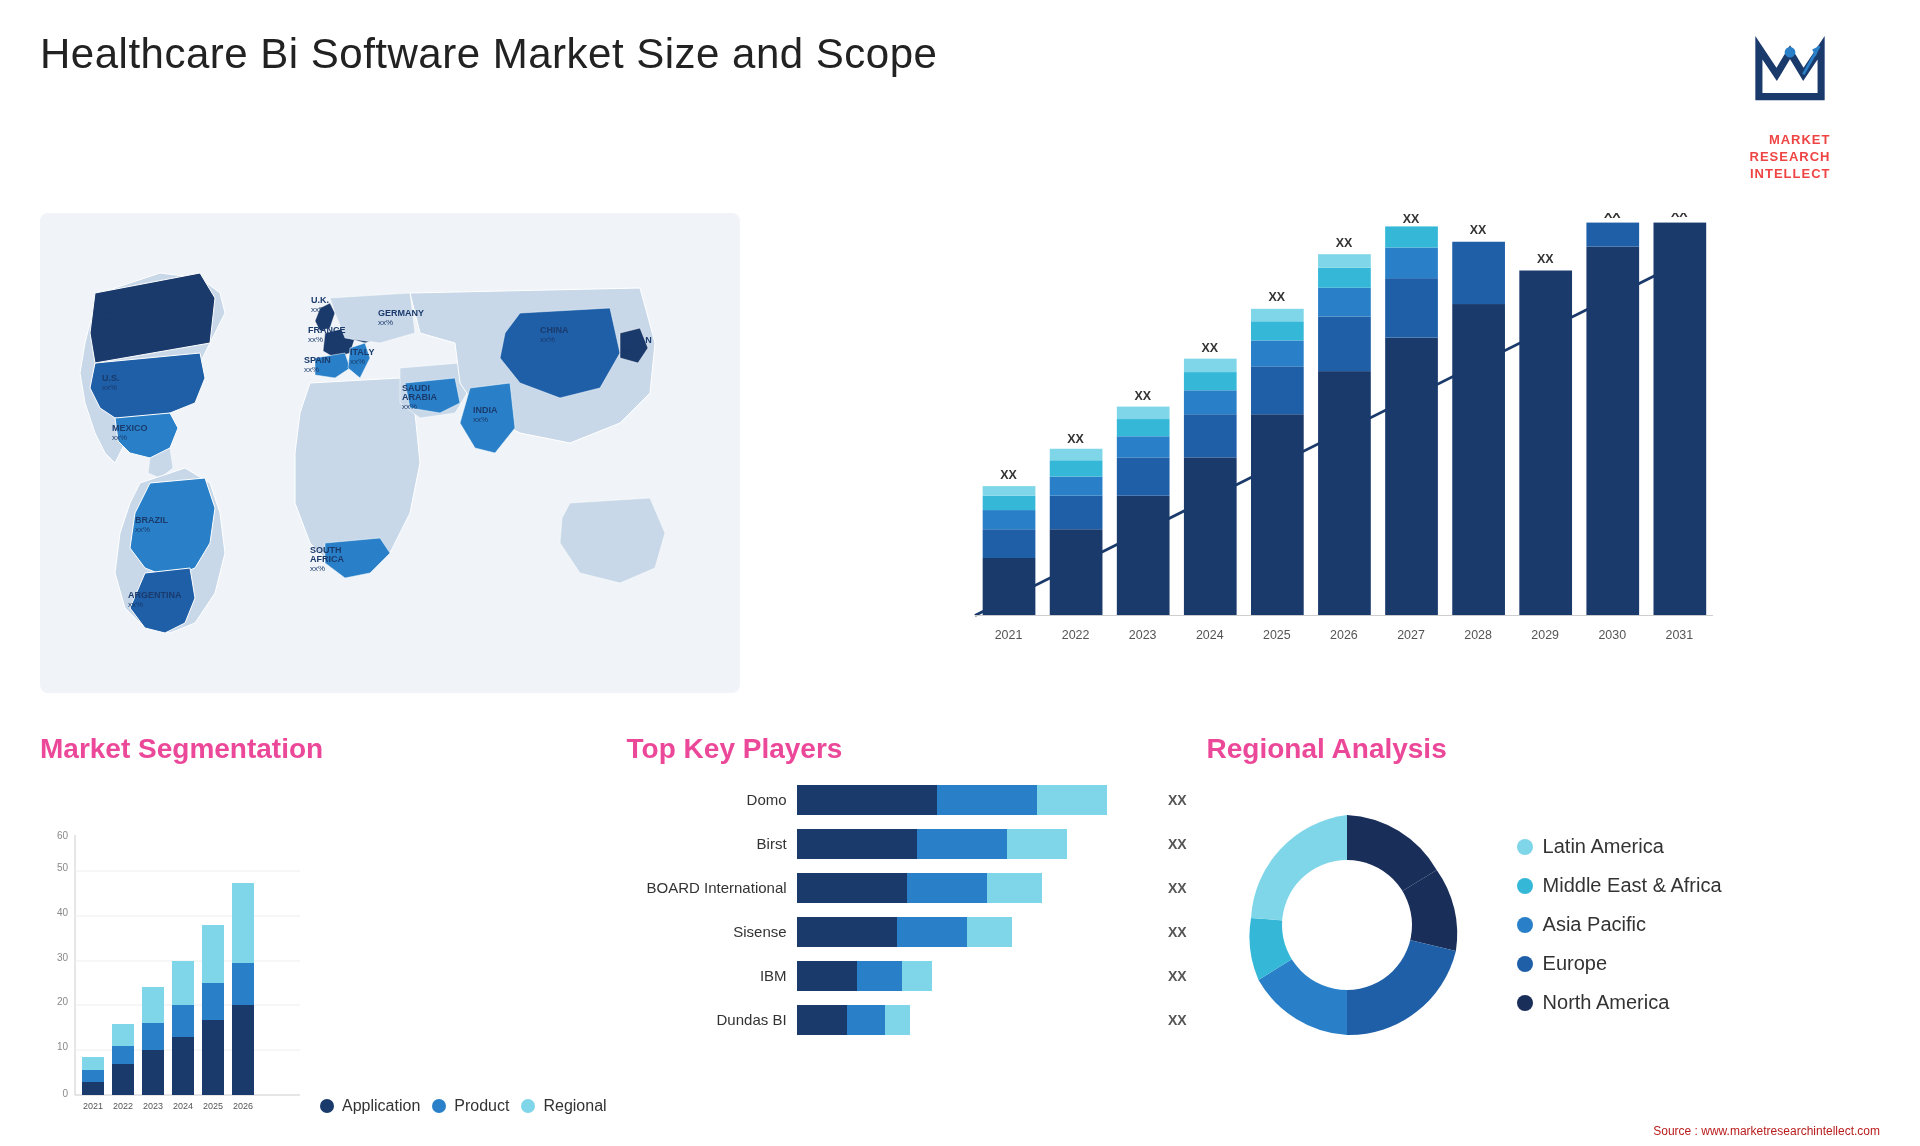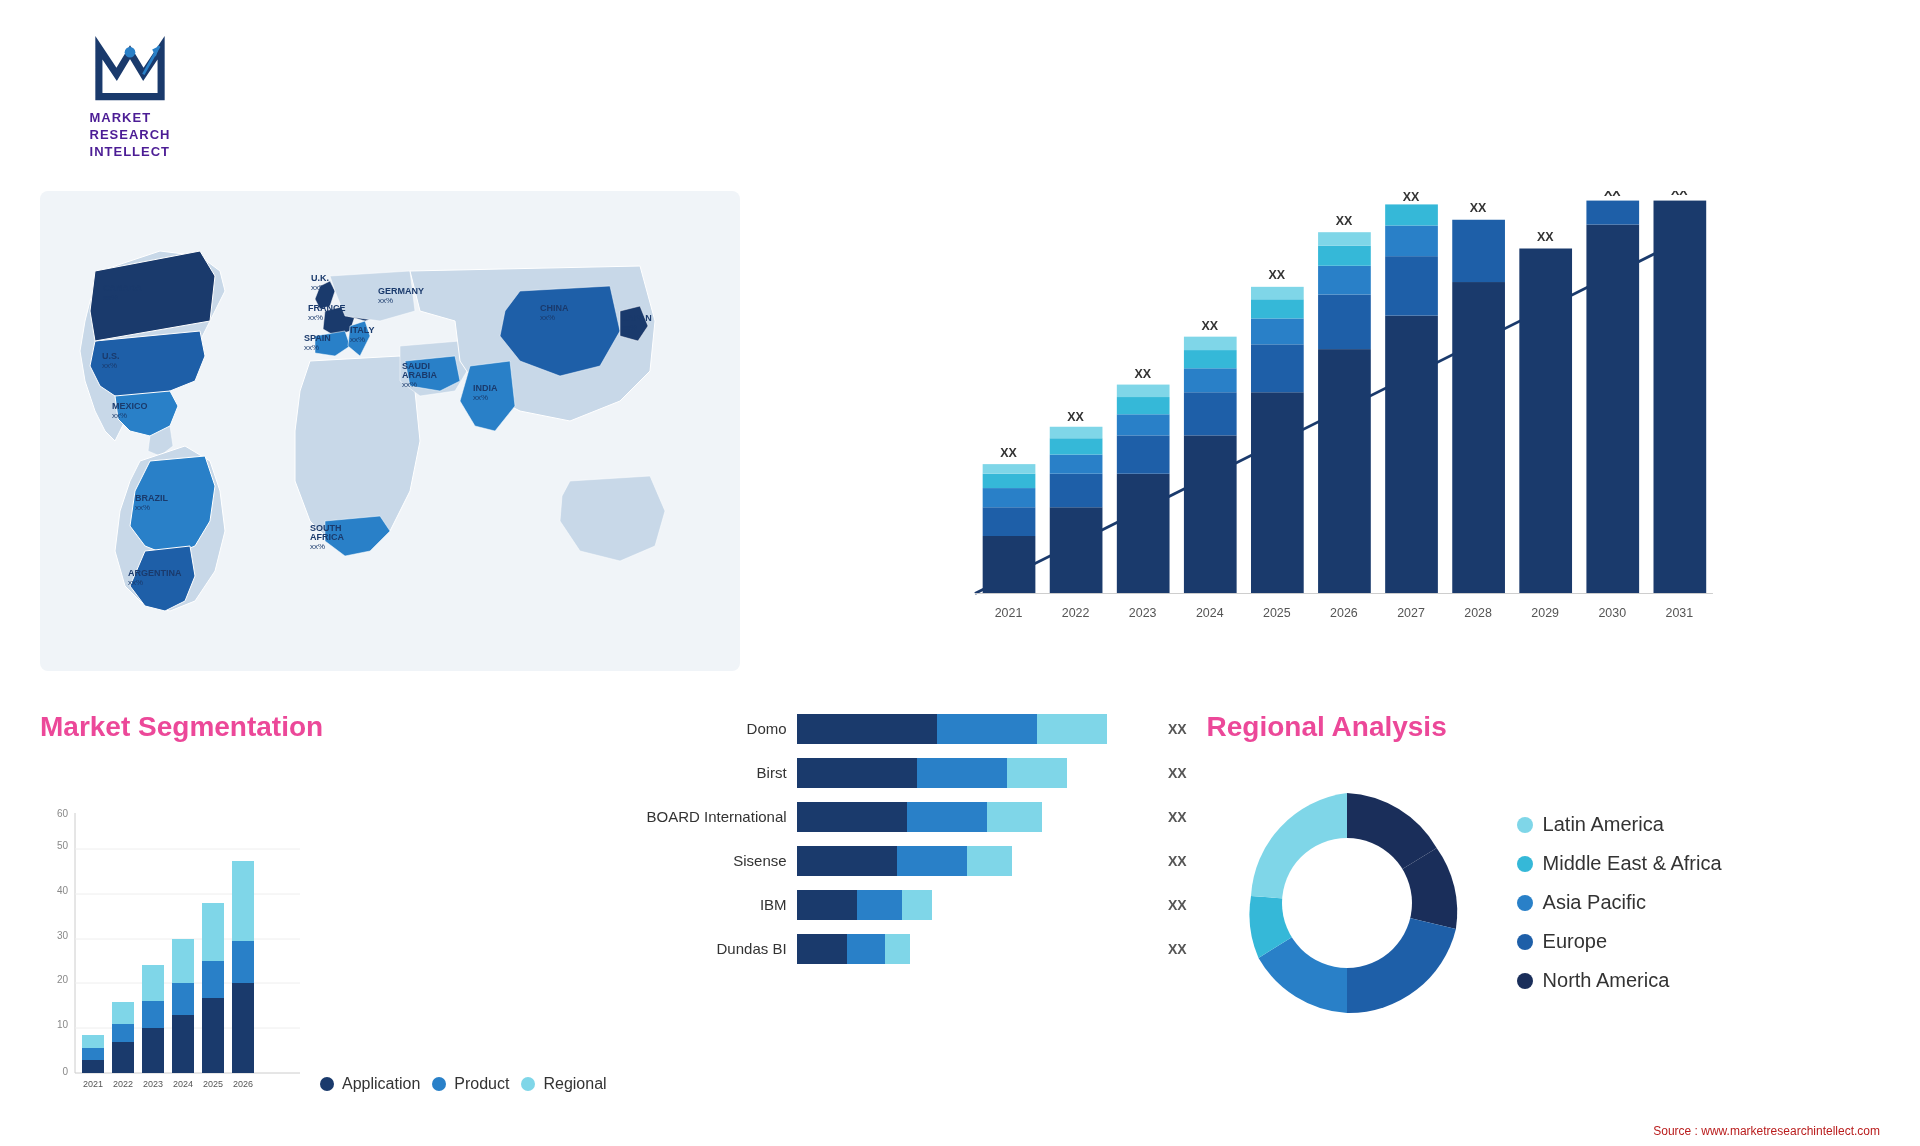--- a/index.html
+++ b/index.html
@@ -38,24 +38,25 @@
       align-items: center;
       width: 180px;
     }
     .logo-icon {
       width: 80px;
       height: 80px;
     }
     .logo-text {
       font-size: 13px;
       font-weight: 700;
-      color: #4c1d95;
-      text-align: left;
+      color: #ef4444;
+      text-align: right;
       line-height: 1.3;
       letter-spacing: 1px;
+      margin-top: 22px;
     }
 
     
     .top-section {
       display: flex;
       gap: 20px;
       height: 500px;
       margin-bottom: 30px;
     }
 
@@ -224,20 +225,21 @@
       font-size: 8px;
       fill: #1a3a6c;
     }
   </style>
 </head>
 <body>
 
 <div class="page-container">
 
   <div class="header">
+    <h1 class="page-title">Healthcare Bi Software Market Size and Scope</h1>
     <div class="logo-area">
       <svg class="logo-icon" viewBox="0 0 90 90">
 
         <polygon points="10,75 10,20 30,50 45,25 60,50 80,20 80,75" fill="none" stroke="#1a3a6c" stroke-width="8"></polygon>
         <circle cx="45" cy="25" r="6" fill="#2980c8"></circle>
 
         <line x1="60" y1="50" x2="78" y2="18" stroke="#2980c8" stroke-width="3"></line>
         <polygon points="78,18 70,22 74,30" fill="#2980c8"></polygon>
       </svg>
       <div class="logo-text">
@@ -501,20 +503,21 @@
           </div>
           <div class="legend-item">
             <div class="legend-dot" style="background:#7fd6e8"></div>
             <span>Regional</span>
           </div>
         </div>
       </div>
     </div>
 
     <div class="players-area">
+      <h2 class="section-title">Top Key Players</h2>
       <div class="players-list">
 
         <div class="player-row">
           <span class="player-name">Domo</span>
           <div class="player-bar-container">
             <div class="player-bar-seg1" style="width:140px;background:#1a3a6c;"></div>
             <div class="player-bar-seg2" style="width:100px;background:#2980c8;"></div>
             <div class="player-bar-seg3" style="width:70px;background:#7fd6e8;"></div>
           </div>
           <span class="player-xx">XX</span>

